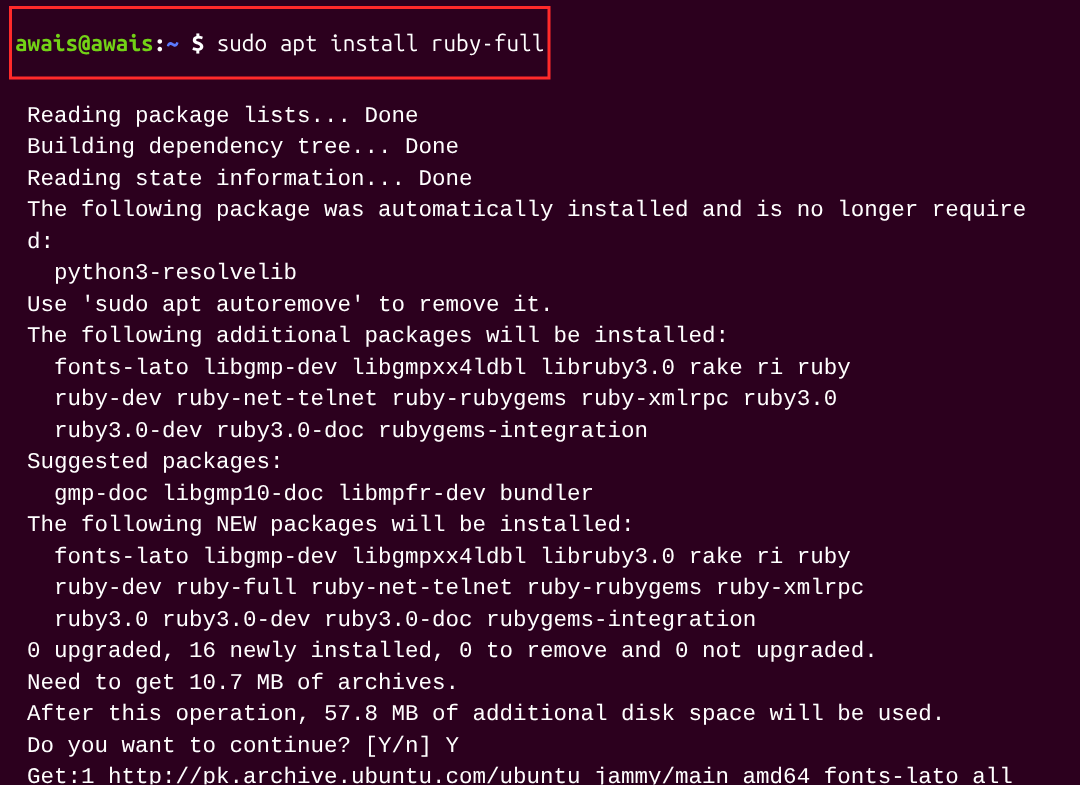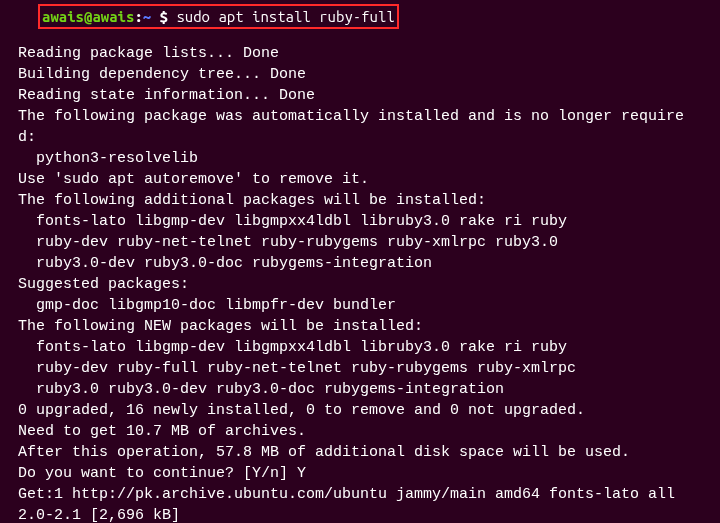--- a/index.html
+++ b/index.html
@@ -11,23 +11,22 @@
     font-size: 15px;
     line-height: 1.4;
     width: 720px;
     height: 523px;
     box-sizing: border-box;
     overflow: hidden;
   }
   .prompt-line {
     display: inline-block;
     border: 2px solid #ff2a2a;
-    padding: 0 2px;
+    padding: 12px 2px;
     margin-bottom: 2px;
-    margin-left: 32px;
   }
   .user-host { color: #73d216; font-weight: bold; }
   .colon-tilde { color: #ffffff; font-weight: bold; }
   .path { color: #5c7aff; font-weight: bold; }
   .dollar { color: #ffffff; font-weight: bold; }
   .cmd { color: #ffffff; }
   pre.out {
     margin: 12px;
     white-space: pre-wrap;
     word-break: break-all;

